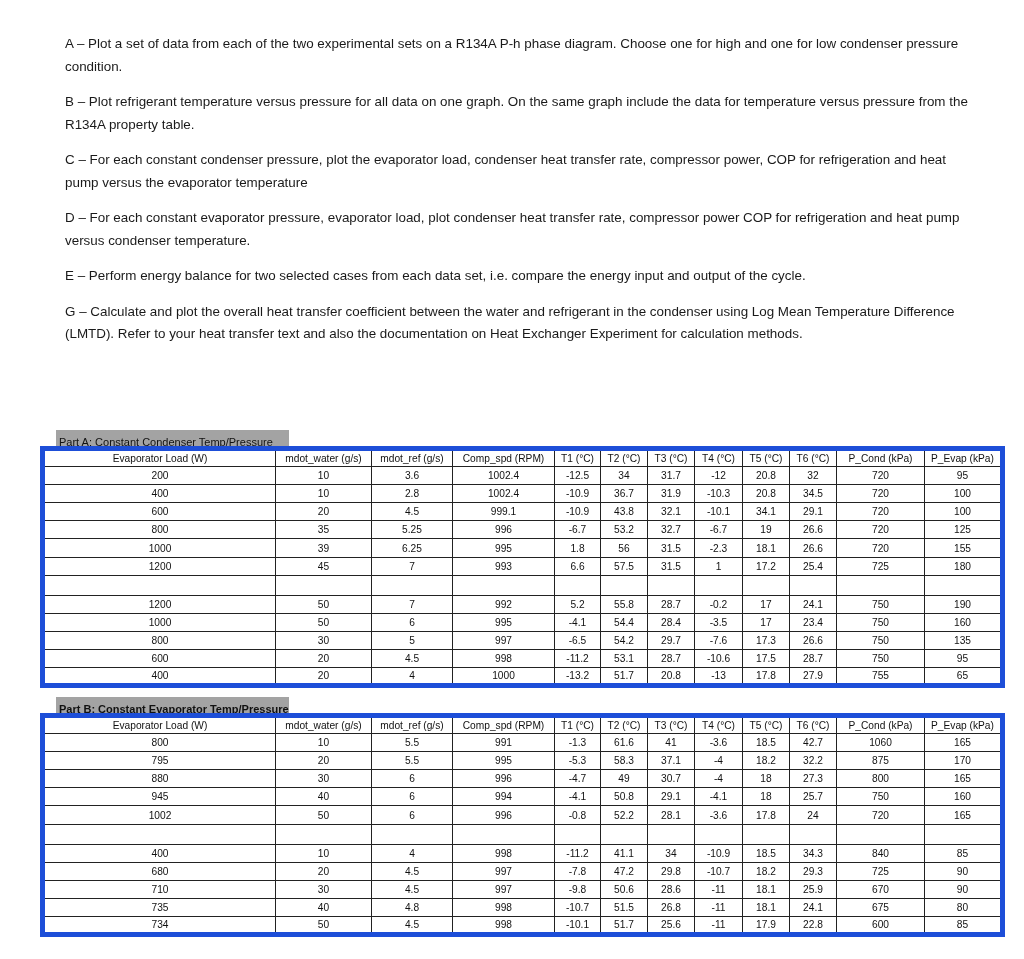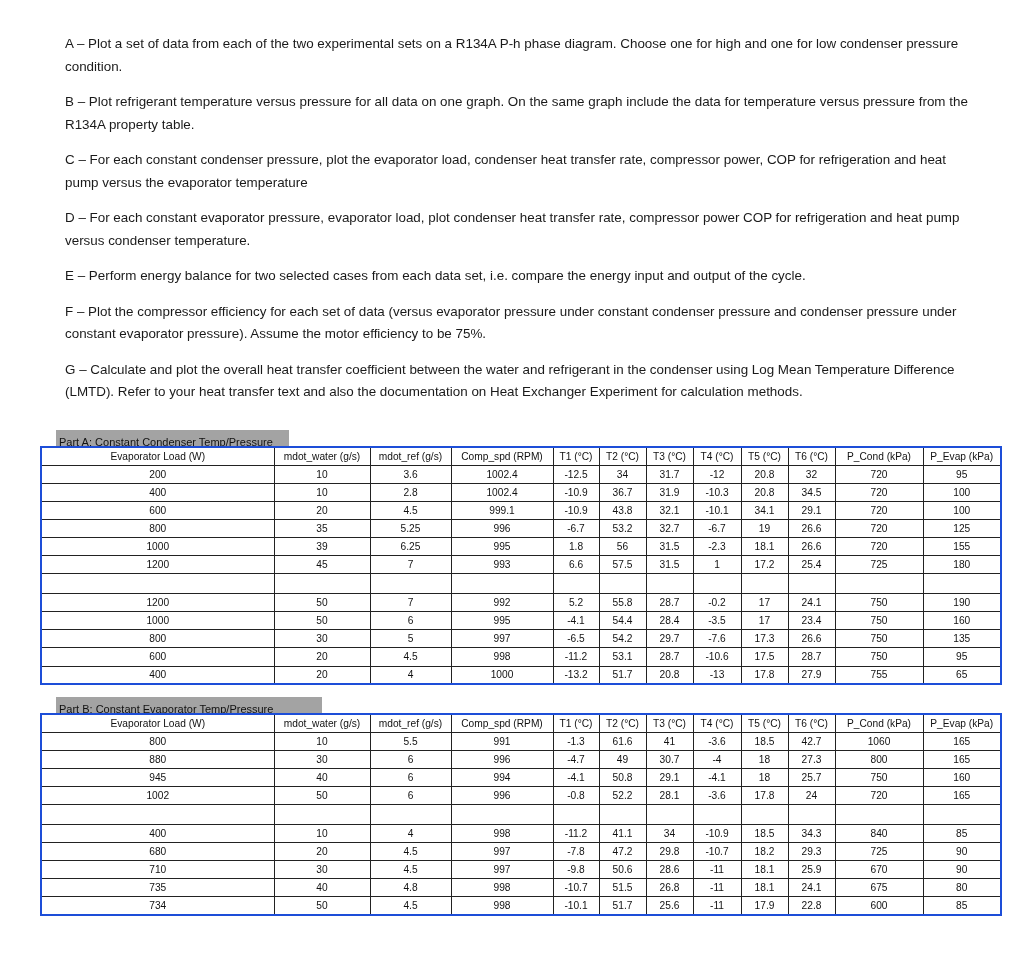--- a/index.html
+++ b/index.html
@@ -12,38 +12,38 @@
     font-size: 13.4px; line-height: 22.5px; color: #1a1a1a;
   }
   .instructions p { margin-bottom: 13px; margin-left: 7px; }
 
   .part-label {
     position: absolute; left: 56px; height: 16px;
     background: #a3a3a3; font-size: 11px; line-height: 16px;
     padding: 4px 3px; color: #111; white-space: nowrap;
   }
   #partA-label { top: 430px; width: 233px; }
-  #partB-label { top: 697px; width: 266px; }
+  #partB-label { top: 697px; width: 233px; font-weight: bold; }
 
   table.data {
     position: absolute; left: 40px;
     border-collapse: collapse; table-layout: fixed;
     font-size: 10.2px; color: #111;
     width: 960px;
   }
   #tableA { top: 446px; }
   #tableB { top: 713px; }
 
   table.data td, table.data th {
     border: 1.2px solid #222; height: 18.1px;
     text-align: center; font-weight: normal; padding: 0 2px;
     white-space: nowrap; overflow: hidden;
   }
   table.data tr.blank td { height: 20px; }
-  table.data { border: 2px solid #1d4ed8; }
+  table.data { border: 5px solid #1d4ed8; }
 
   col.c0 { width: 233px; }
   col.c1 { width: 96px; }
   col.c2 { width: 81px; }
   col.c3 { width: 102px; }
   col.c4 { width: 46px; }
   col.c5 { width: 47px; }
   col.c6 { width: 47px; }
   col.c7 { width: 48px; }
   col.c8 { width: 47px; }
@@ -53,21 +53,20 @@
 </style>
 </head>
 <body>
 
 <div class="instructions">
   <p>A – Plot a set of data from each of the two experimental sets on a R134A P-h phase diagram. Choose one for high and one for low condenser pressure condition.</p>
   <p>B – Plot refrigerant temperature versus pressure for all data on one graph. On the same graph include the data for temperature versus pressure from the R134A property table.</p>
   <p>C – For each constant condenser pressure, plot the evaporator load, condenser heat transfer rate, compressor power, COP for refrigeration and heat pump versus the evaporator temperature</p>
   <p>D – For each constant evaporator pressure, evaporator load, plot condenser heat transfer rate, compressor power COP for refrigeration and heat pump versus condenser temperature.</p>
   <p>E – Perform energy balance for two selected cases from each data set, i.e. compare the energy input and output of the cycle.</p>
-  <p>F – Plot the compressor efficiency for each set of data (versus evaporator pressure under constant condenser pressure and condenser pressure under constant evaporator pressure). Assume the motor efficiency to be 75%.</p>
   <p>G – Calculate and plot the overall heat transfer coefficient between the water and refrigerant in the condenser using Log Mean Temperature Difference (LMTD). Refer to your heat transfer text and also the documentation on Heat Exchanger Experiment for calculation methods.</p>
 </div>
 
 <div class="part-label" id="partA-label">Part A: Constant Condenser Temp/Pressure</div>
 <table class="data" id="tableA">
   <colgroup>
     <col class="c0">
       <col class="c1">
       <col class="c2">
       <col class="c3">
@@ -309,20 +308,34 @@
         <td>-1.3</td>
         <td>61.6</td>
         <td>41</td>
         <td>-3.6</td>
         <td>18.5</td>
         <td>42.7</td>
         <td>1060</td>
         <td>165</td>
       </tr>
       <tr>
+        <td>795</td>
+        <td>20</td>
+        <td>5.5</td>
+        <td>995</td>
+        <td>-5.3</td>
+        <td>58.3</td>
+        <td>37.1</td>
+        <td>-4</td>
+        <td>18.2</td>
+        <td>32.2</td>
+        <td>875</td>
+        <td>170</td>
+      </tr>
+      <tr>
         <td>880</td>
         <td>30</td>
         <td>6</td>
         <td>996</td>
         <td>-4.7</td>
         <td>49</td>
         <td>30.7</td>
         <td>-4</td>
         <td>18</td>
         <td>27.3</td>

